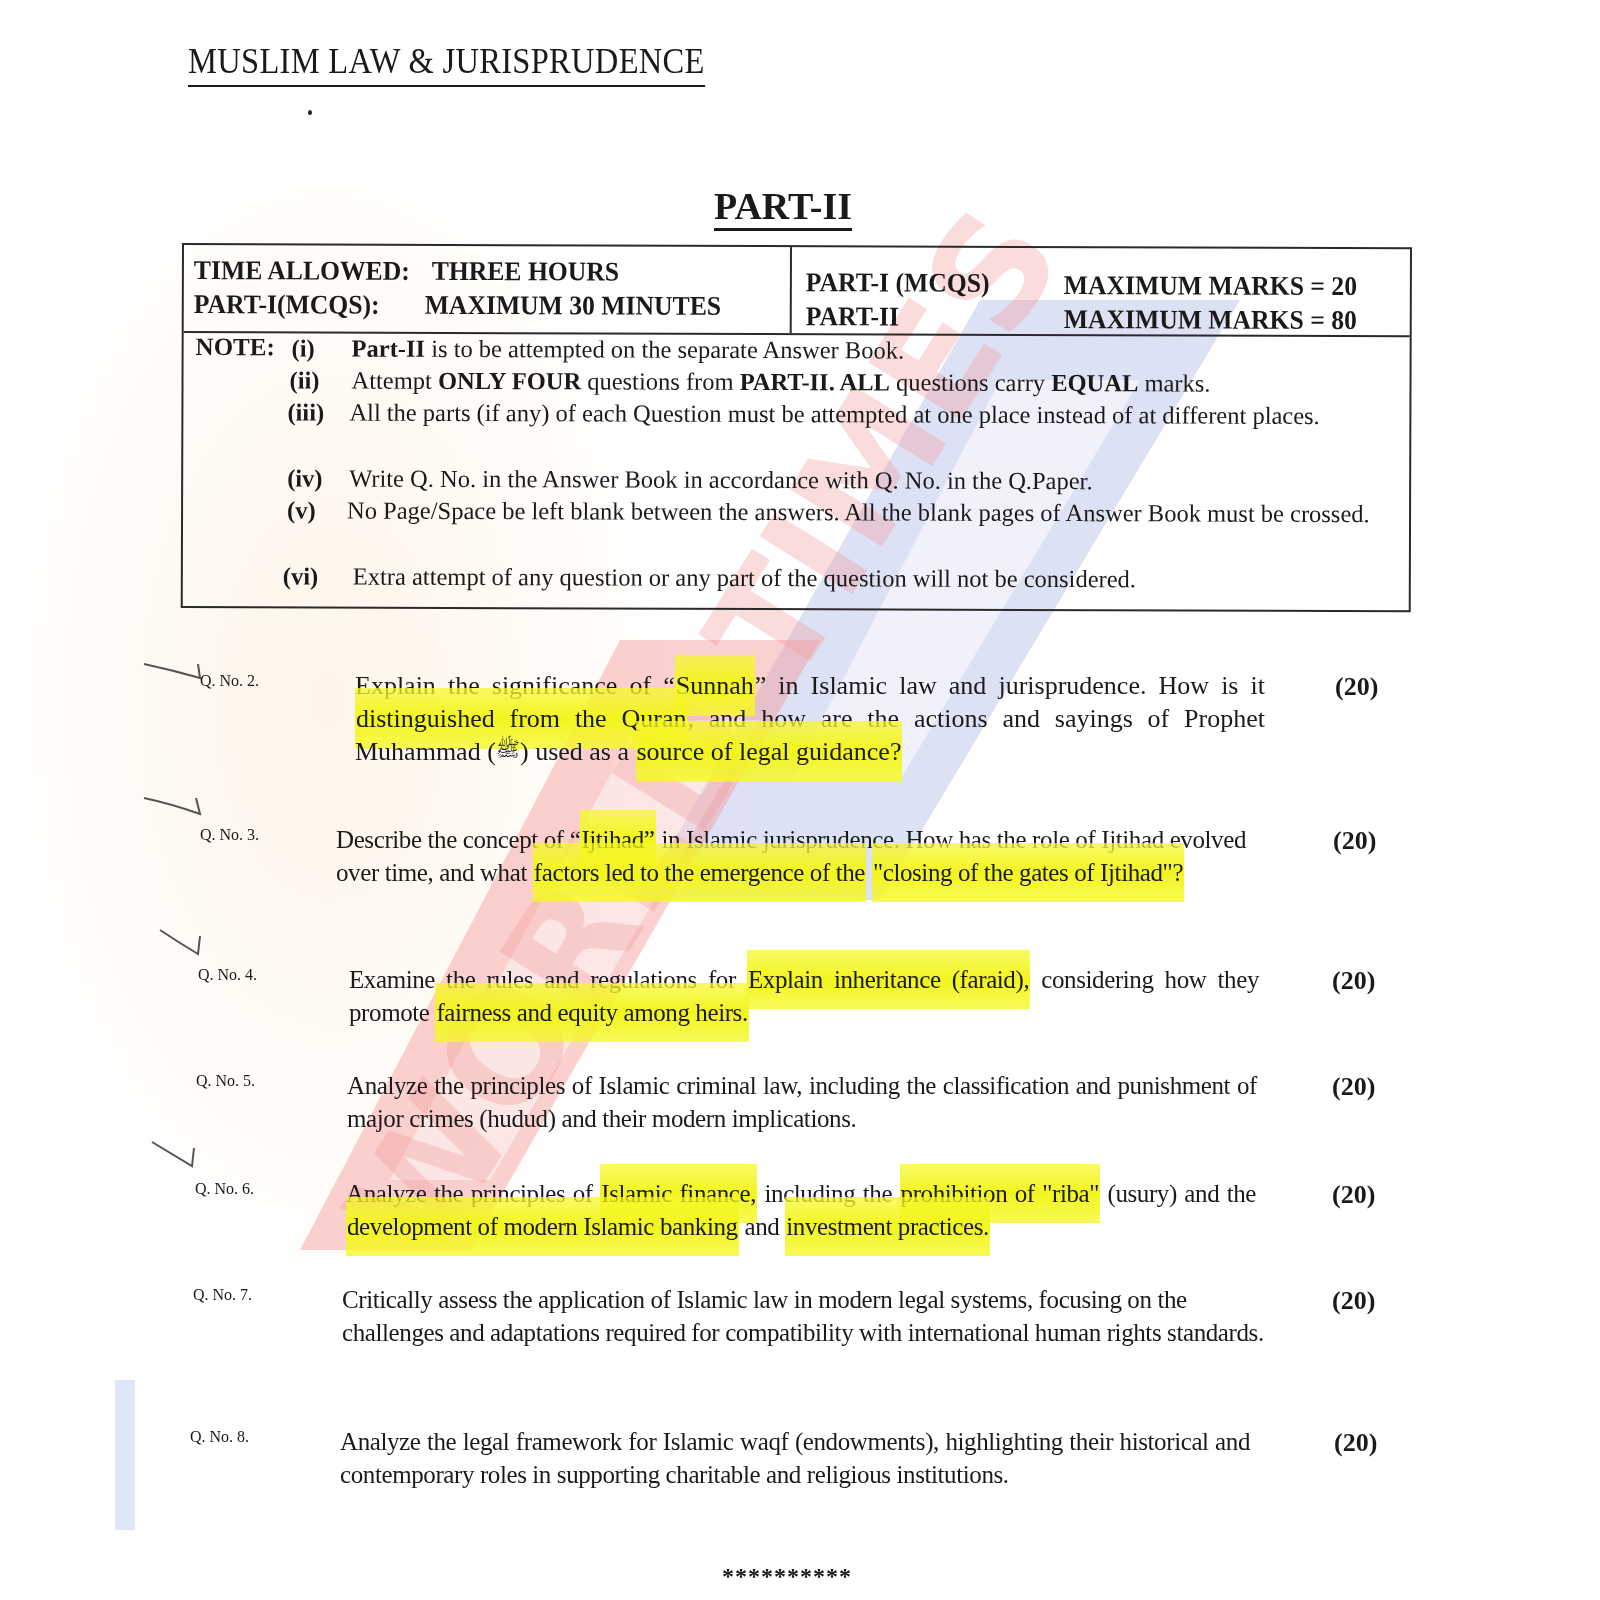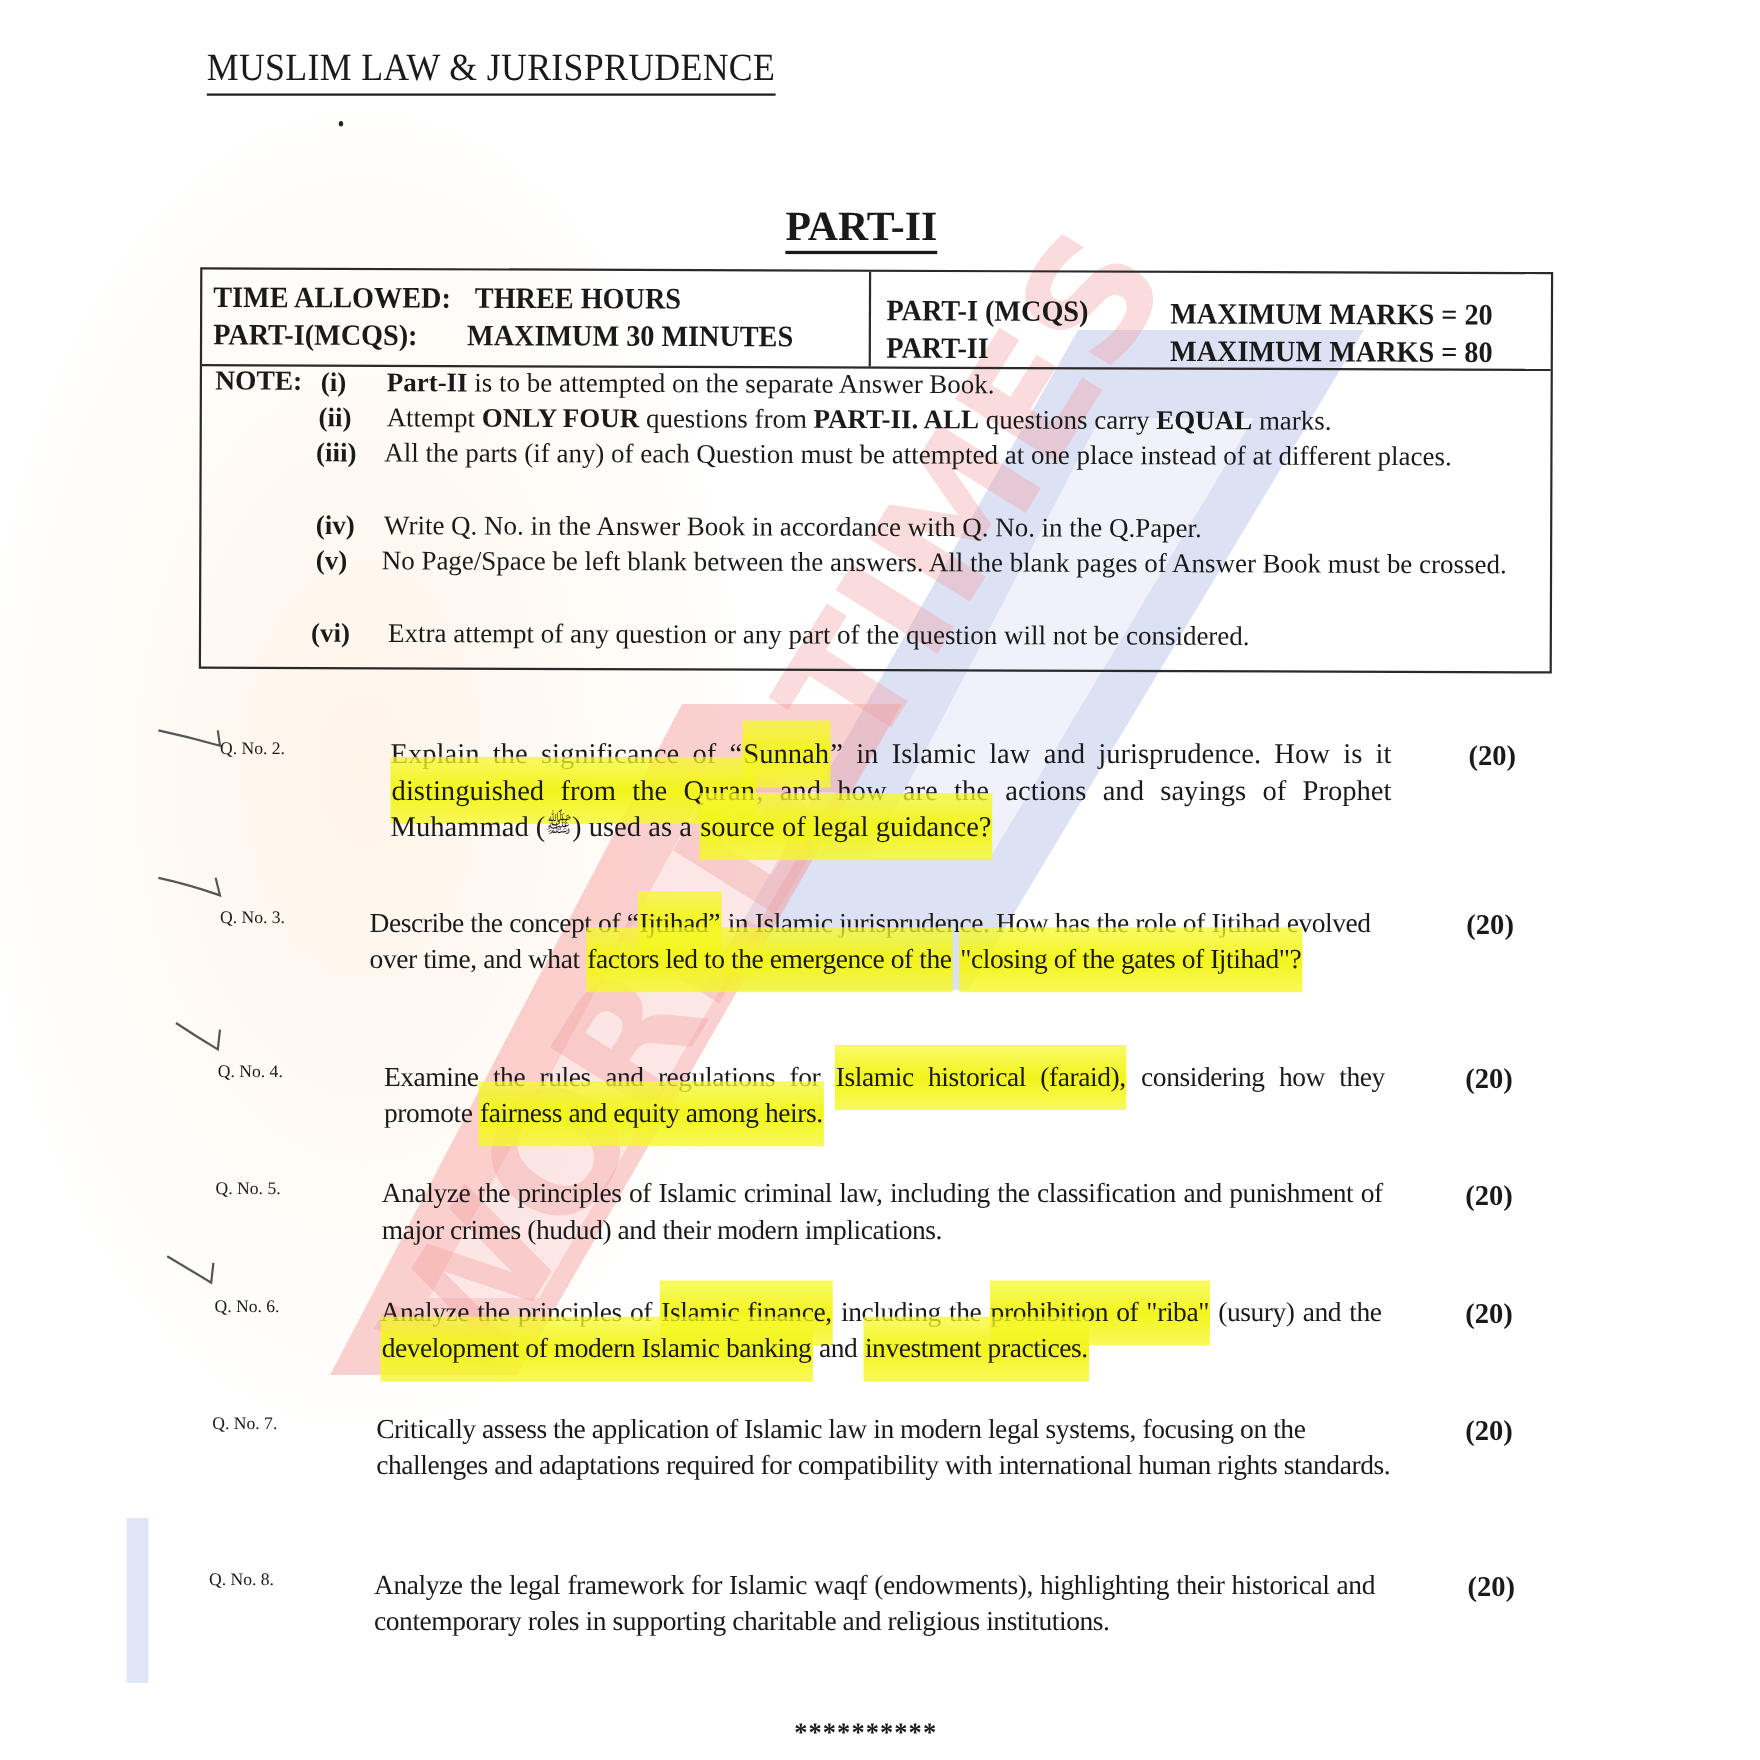--- a/index.html
+++ b/index.html
@@ -270,21 +270,21 @@
     <span class="q-label" style="left:200px; top:0px;text-align:center;">Q. No. 3.</span>
     <div class="q-text condensed" style="left:336px; top:-3px;"><span>Describe the concept of “</span><span class="hl">Ijtihad”</span><span> in Islamic jurisprudence. How has the role of Ijtihad evolved over time, and what </span><span class="hl">factors led to the emergence of the</span><span> </span><span class="hl">"closing of the gates of Ijtihad"?</span></div>
     <span class="q-marks" style="left:1333px; top:0px;">(20)</span>
   </div>
 
   <div class="question" style="top:966px;">
     <svg class="tick" style="left:158px; top:-38px;" viewBox="0 0 70 30">
         <path d="M2 2 Q20 14 40 26 L42 8" stroke="#555" stroke-width="2" fill="none"></path>
       </svg>
     <span class="q-label" style="left:198px; top:0px;">Q. No. 4.</span>
-    <div class="q-text condensed" style="left:349px; top:-3px;"><span>Examine the rules and regulations for </span><span class="hl">Islamic historical (faraid),</span><span> considering how they promote </span><span class="hl">fairness and equity among heirs.</span></div>
+    <div class="q-text condensed" style="left:349px; top:-3px;"><span>Examine the rules and regulations for </span><span class="hl">Explain inheritance (faraid),</span><span> considering how they promote </span><span class="hl">fairness and equity among heirs.</span></div>
     <span class="q-marks" style="left:1332px; top:0px;">(20)</span>
   </div>
 
   <div class="question" style="top:1072px;">
     <span class="q-label" style="left:196px; top:0px;">Q. No. 5.</span>
     <div class="q-text condensed" style="left:347px; top:-3px;"><span>Analyze the principles of Islamic criminal law, including the classification and punishment of major crimes (hudud) and their modern implications.</span></div>
     <span class="q-marks" style="left:1332px; top:0px;">(20)</span>
   </div>
 
   <div class="question" style="top:1180px;">

